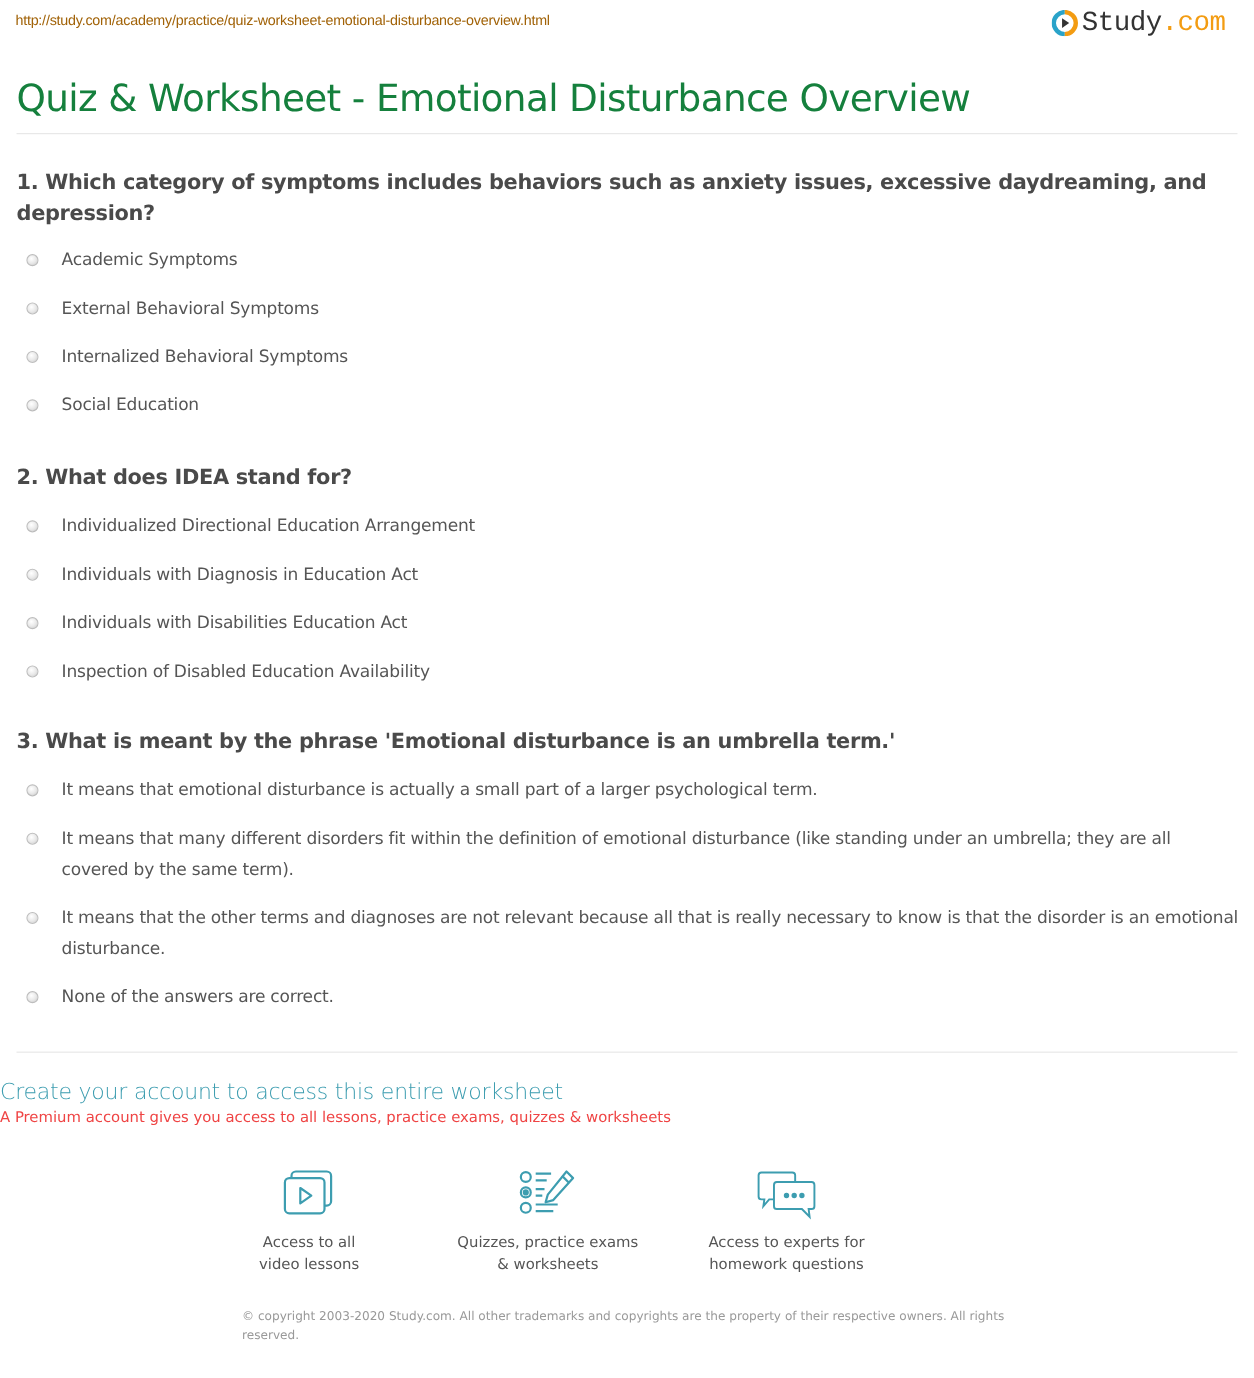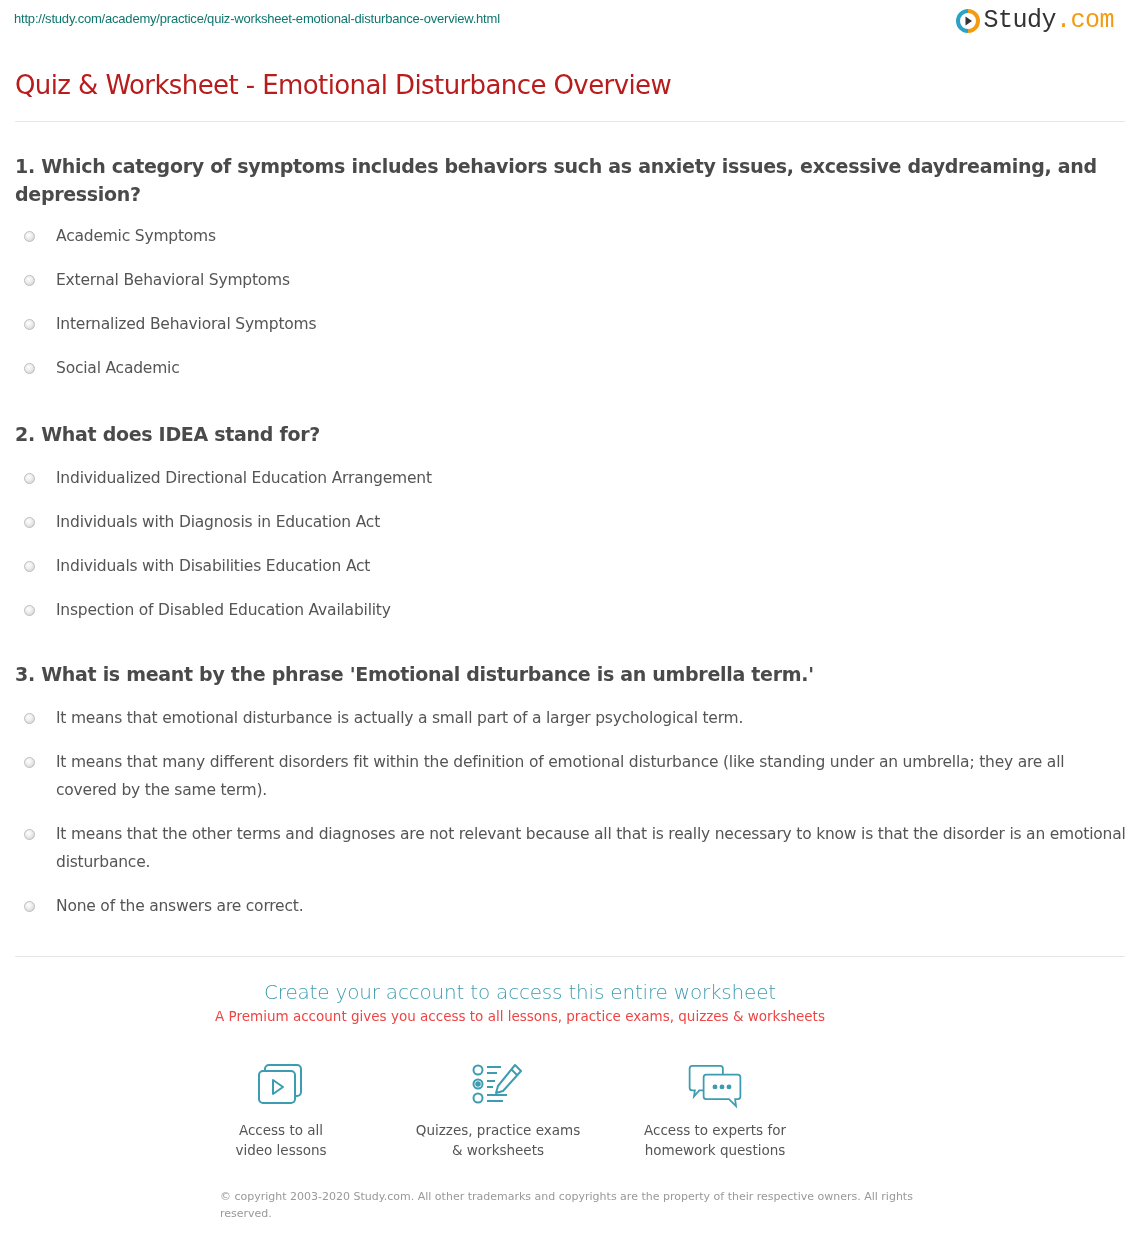--- a/index.html
+++ b/index.html
@@ -6,37 +6,37 @@
     html, body { width: 1140px; background: #ffffff; }
     body {
       font-family: "DejaVu Sans", "Liberation Sans", sans-serif;
       color: #4a4a4a;
       position: relative;
       min-height: 1253px;
     }
     .page { padding: 0 15px; position: relative; }
     .url {
       position: absolute; left: 14px; top: 11px;
-      font-size: 13px; color: #0f766e; letter-spacing: -0.2px;
+      font-size: 13px; color: #a16207; letter-spacing: -0.2px;
       font-family: "Liberation Sans", sans-serif;
     }
     .logo {
       position: absolute; right: 26px; top: 8px;
       display: flex; align-items: center; gap: 3px;
     }
     .logo-mark { width: 24px; height: 24px; }
     .logo-text {
       font-family: Liberation Mono, monospace;
       font-size: 25px; font-weight: 400; color: #333; letter-spacing: -0.5px;
       line-height: 1;
     }
     .logo-text .dot { color: #f39c12; }
     .title {
       position: absolute; left: 15px; top: 70px;
-      font-size: 26px; font-weight: 400; color: #b91c1c;
+      font-size: 34px; font-weight: 400; color: #15803d;
       font-family: "DejaVu Sans", sans-serif; letter-spacing: -0.6px;
     }
     .rule {
       position: absolute; left: 15px; right: 15px; height: 1px; background: #e6e6e6;
     }
     .question {
       position: absolute; left: 15px; right: 12px;
     }
     .q-text {
       font-size: 19px; font-weight: bold; color: #4a4a4a;
@@ -48,21 +48,21 @@
       font-size: 15.5px; line-height: 28px; color: #555;
       margin-bottom: 16px; letter-spacing: -0.2px;
     }
     .radio {
       flex: 0 0 auto; width: 11px; height: 11px; border-radius: 50%;
       margin: 9px 21px 0 9px;
       background: radial-gradient(circle at 40% 35%, #ffffff 0%, #eaeaea 50%, #c9c9c9 100%);
       border: 1px solid #bdbdbd;
     }
     .cta {
-      position: absolute; left: 0; width: 1040px; text-align: center;
+      position: absolute; left: 0; width: 1040px; text-align: left;
     }
     .cta-title {
       font-size: 20px; color: #3d9db0; font-weight: 300; letter-spacing: -0.2px;
     }
     .cta-sub {
       font-size: 13.5px; color: #ef4444; margin-top: 4px;
     }
     .features {
       position: absolute; top: 1060px; left: 0; width: 996px;
       display: flex; justify-content: center;
@@ -109,21 +109,21 @@
       <li class="answer">
           <span class="radio"></span>
           <span>External Behavioral Symptoms</span>
         </li>
       <li class="answer">
           <span class="radio"></span>
           <span>Internalized Behavioral Symptoms</span>
         </li>
       <li class="answer">
           <span class="radio"></span>
-          <span>Social Academic</span>
+          <span>Social Education</span>
         </li>
     </ul>
   </div>
 
   <div class="question" style="top:420px">
     <div class="q-text">2. What does IDEA stand for?</div>
     <ul class="answers" style="margin-top:16px">
       <li class="answer">
           <span class="radio"></span>
           <span>Individualized Directional Education Arrangement</span>

